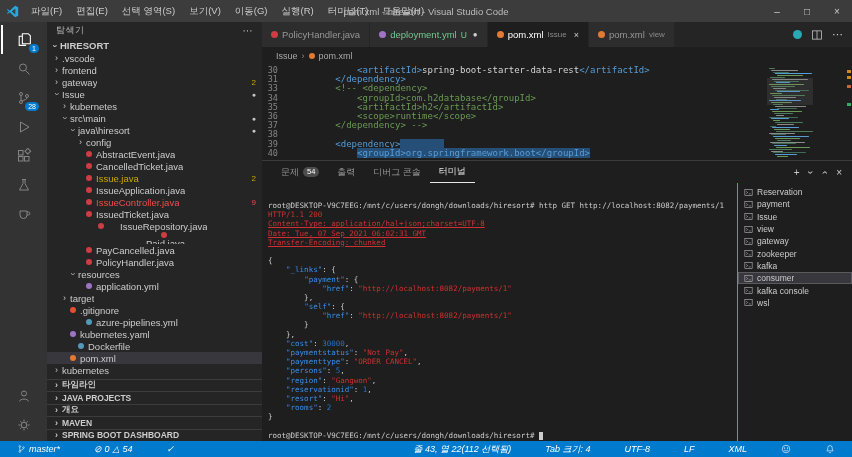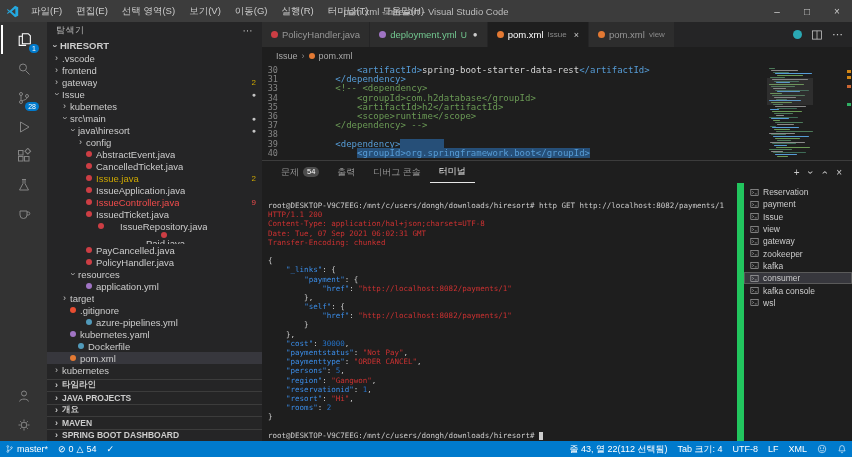--- a/index.html
+++ b/index.html
@@ -88,35 +88,35 @@
   .ptab.active { color:#e7e7e7; border-bottom:1px solid #e7e7e7; }
   .pbadge { background:#4d4d4d; color:#ffffff; border-radius:7px; padding:0 4px; font-size:7.5px; line-height:10px; }
   .panel-actions { margin-left:auto; display:flex; align-items:center; gap:10px; padding-right:10px; color:#cccccc; font-size:10px; }
   .rot-down { display:inline-block; transform:rotate(90deg); }
   .rot-up { display:inline-block; transform:rotate(-90deg); }
   .panel-body { flex:1; display:flex; min-height:0; }
   .terminal { flex:1; overflow:hidden; padding:18px 0 0 6px; font-family:"DejaVu Sans Mono",monospace; font-size:7.5px; }
   .tl { height:9.2px; line-height:9.2px; white-space:pre; }
   .tl .d { color:#cccccc; }
   .tl .h { color:#cd3131; }
-  .tl .hu { color:#cd3131; }
+  .tl .hu { color:#cd3131; text-decoration:underline; }
   .tl .k { color:#3b8eea; }
   .tl .s { color:#cd3131; }
   .tl .n { color:#2472c8; }
   .cursor { display:inline-block; width:4.5px; height:8px; background:#cccccc; vertical-align:middle; }
-  .terminal-list { width:115px; flex:none; border-left:7px solid #22c55e; padding-top:3px;
+  .terminal-list { width:115px; flex:none; border-left:1px solid #22c55e; padding-top:3px;
                    display:flex; flex-direction:column; font-size:8.5px; color:#cccccc; }
   .term-item { height:12.3px; display:flex; align-items:center; gap:4px; padding-left:6px; }
   .term-item.active { background:#37373d; outline:1px solid #5a5a5a; outline-offset:-1px; }
   .term-ico { color:#c5c5c5; flex:none; }
   .term-label { white-space:nowrap; overflow:hidden; }
 
   
   .statusbar { flex:0 0 16px; background:#007acc; display:flex; align-items:center; color:#ffffff; font-size:9px; }
-  .sb-item { height:100%; display:flex; align-items:center; gap:3px; padding:0 5px; white-space:nowrap; }
+  .sb-item { height:100%; display:flex; align-items:center; gap:3px; padding:0 17px; white-space:nowrap;font-style:italic; }
   .sb-right { margin-left:auto; display:flex; height:100%; }
   svg { display:block; }
 </style>
 </head>
 <body>
 
 <div class="window">
 
   <div class="titlebar">
     <div class="logo">

